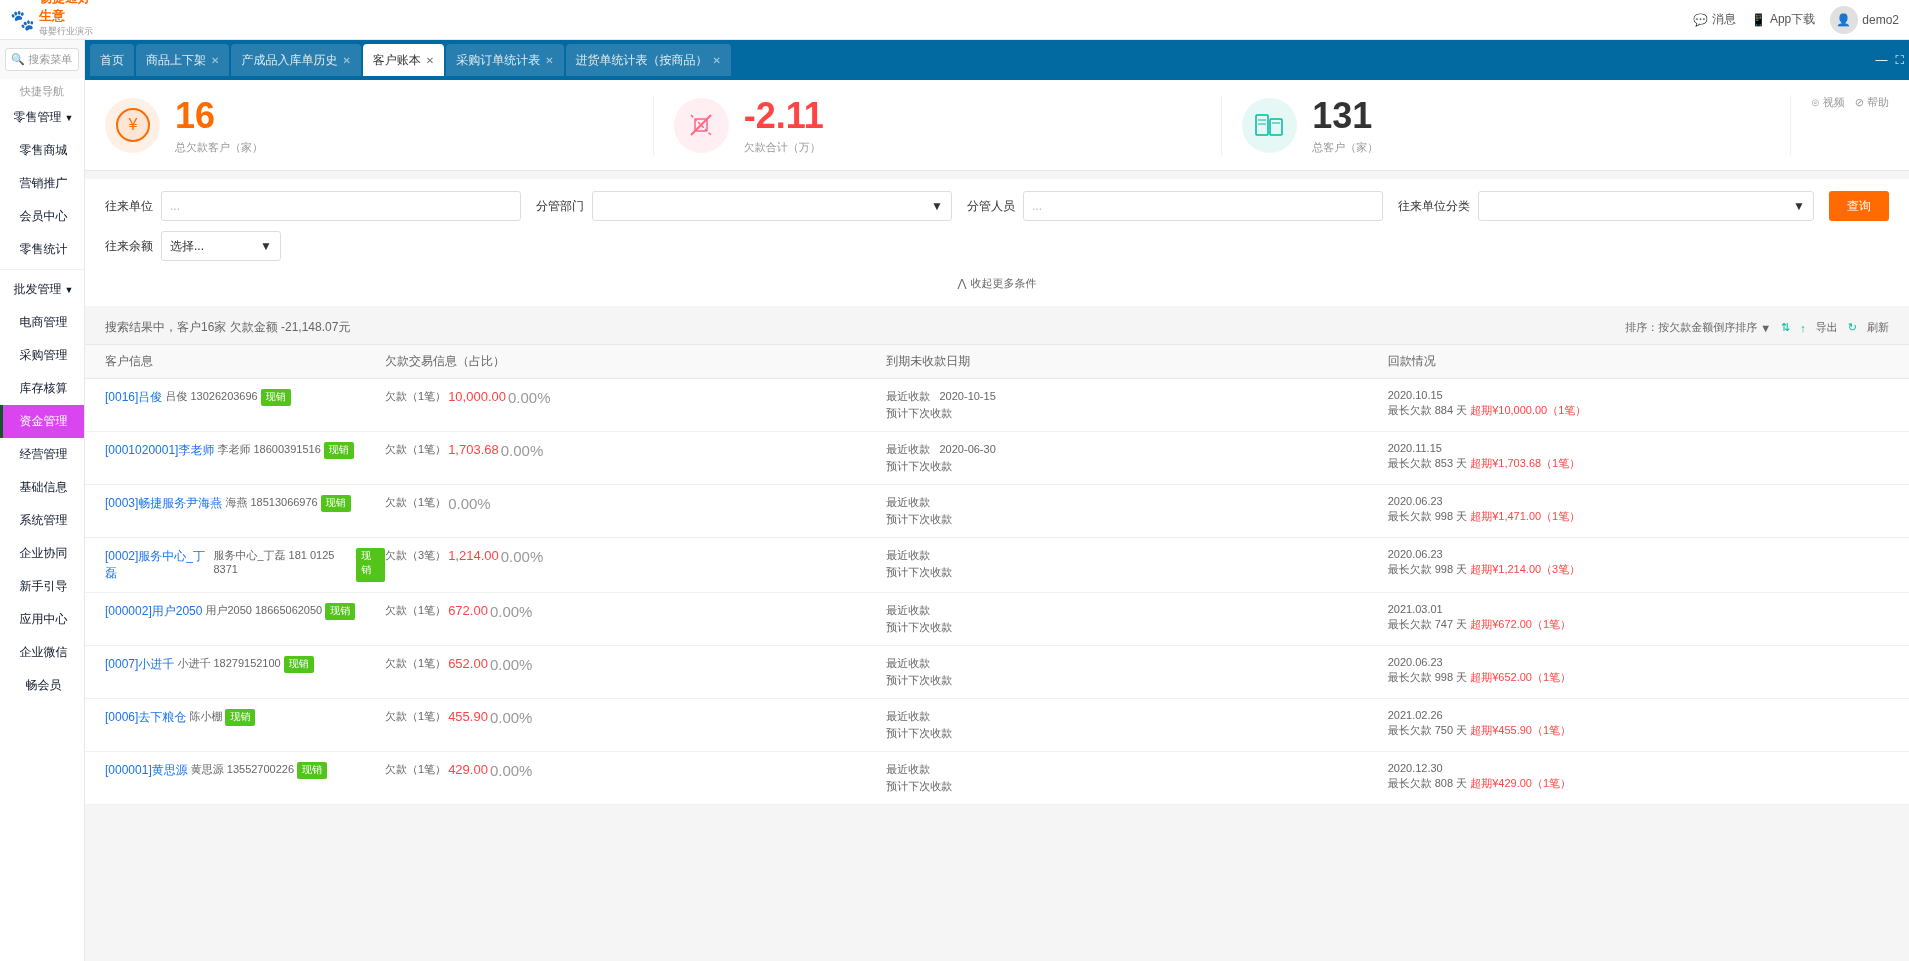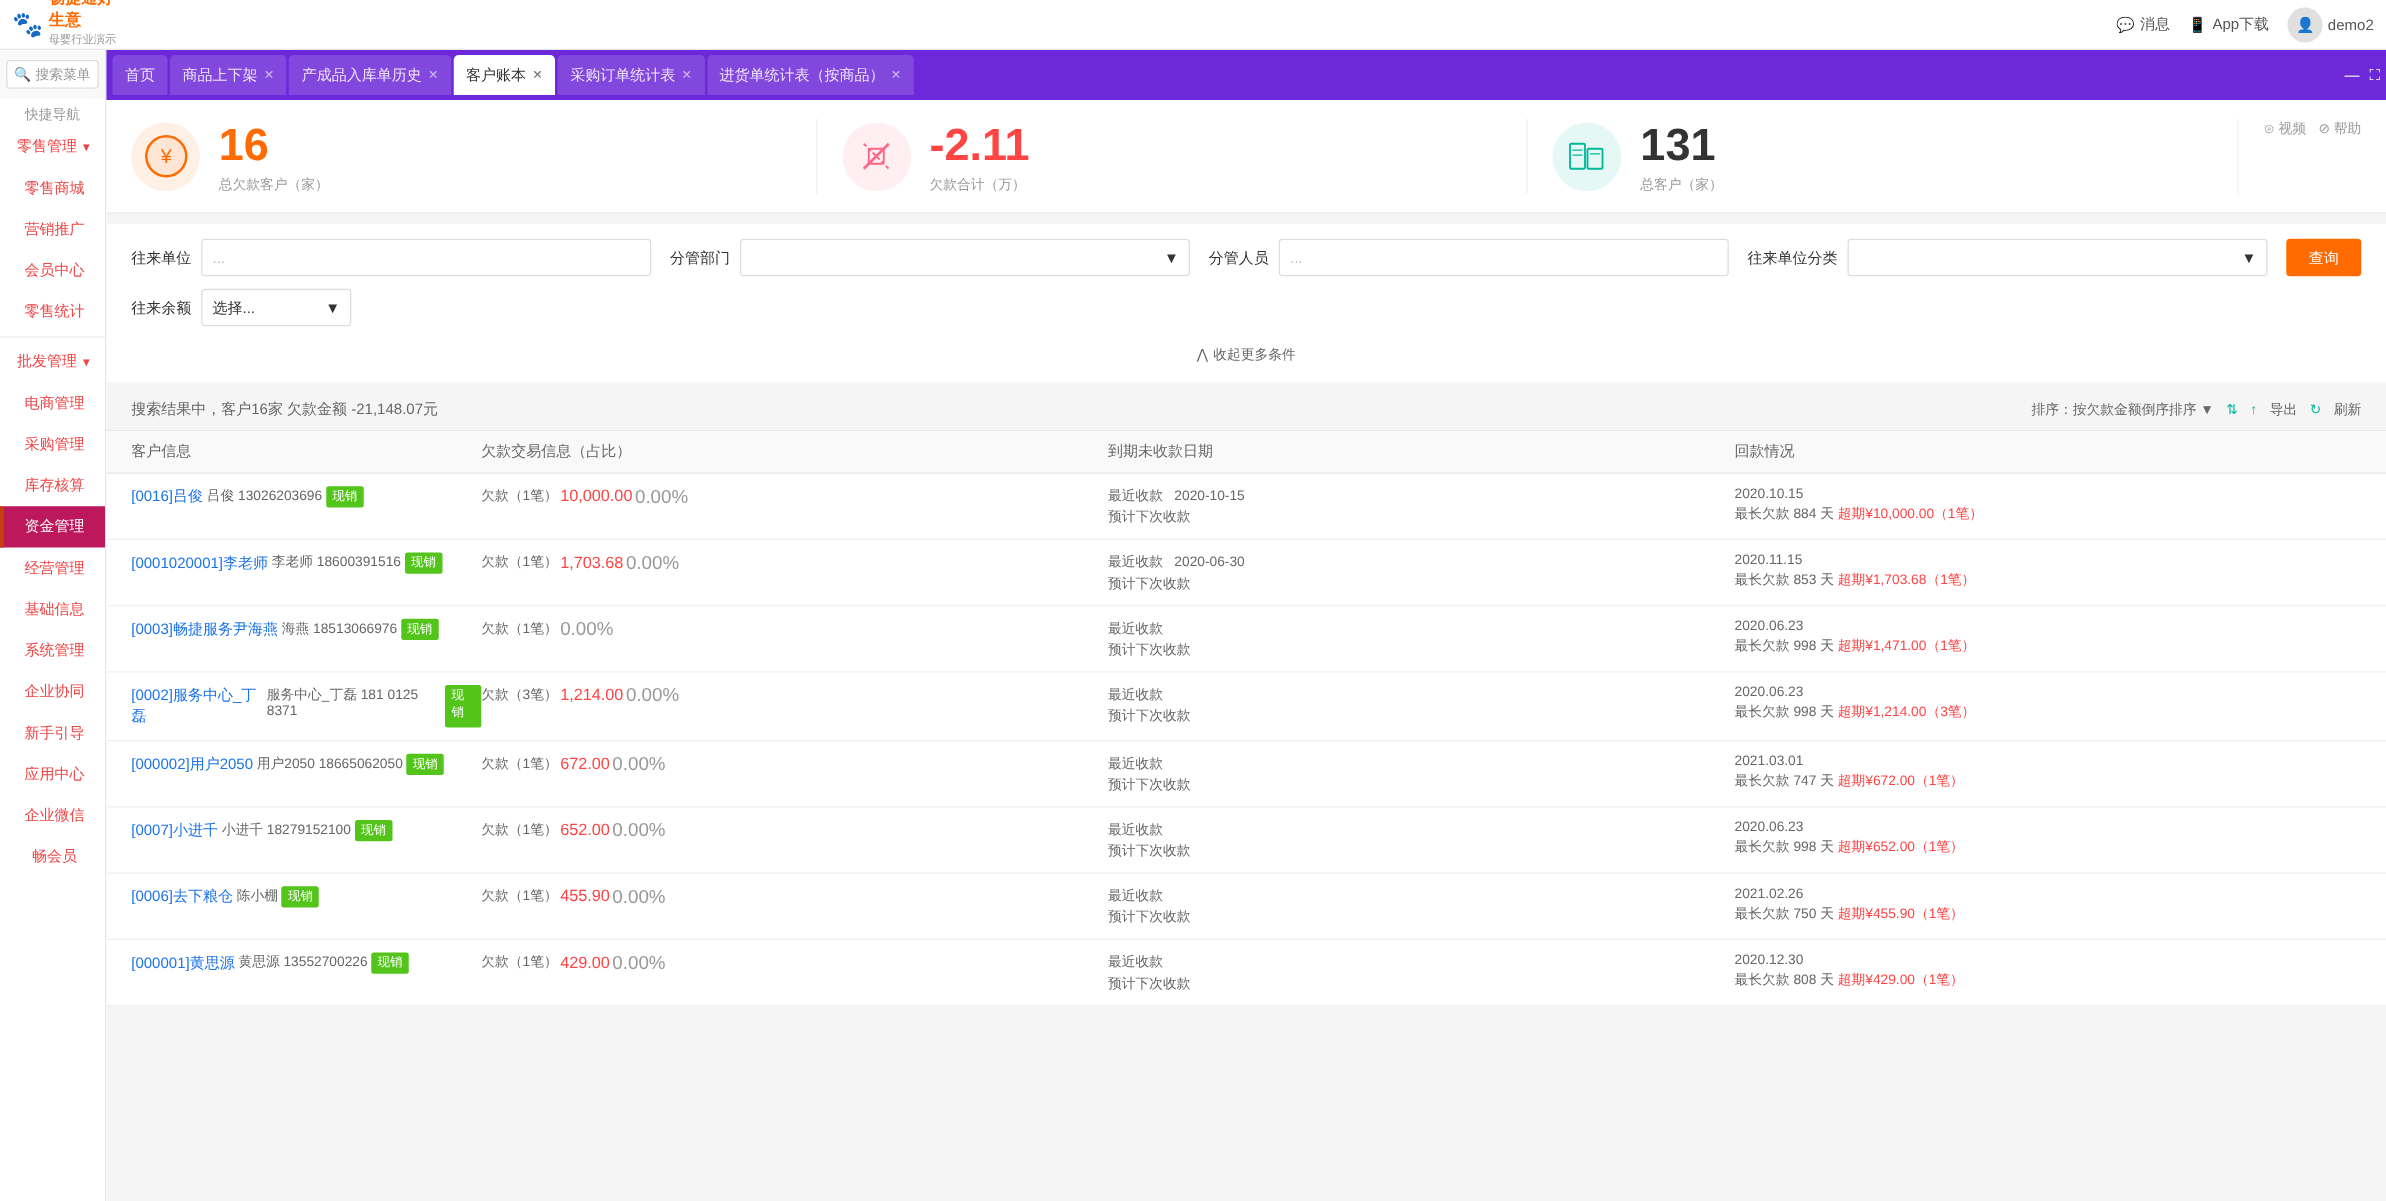--- a/index.html
+++ b/index.html
@@ -15,27 +15,27 @@
     .avatar { width: 28px; height: 28px; background: #e0e0e0; border-radius: 50%; overflow: hidden; display: flex; align-items: center; justify-content: center; }
 
     
     .main-layout { display: flex; flex: 1; overflow: hidden; }
 
     
     .sidebar { width: 85px; background: #fff; border-right: 1px solid #e8e8e8; display: flex; flex-direction: column; flex-shrink: 0; overflow-y: auto; }
     .sidebar-search { padding: 8px 5px; background: #f9f9f9; }
     .sidebar-search-box { width: 100%; background: #fff; border: 1px solid #ddd; border-radius: 3px; padding: 3px 5px; font-size: 11px; color: #999; cursor: pointer; text-align: center; }
     .sidebar-nav-label { padding: 5px 8px 2px; font-size: 11px; color: #999; cursor: pointer; text-align: center; }
-    .sidebar-item { padding: 8px 5px; text-align: center; cursor: pointer; font-size: 12px; color: #ef4444; border-left: 3px solid transparent; }
-    .sidebar-item.active { background: #be185d; color: #fff; border-left: 3px solid #c2410c; }
+    .sidebar-item { padding: 8px 5px; text-align: center; cursor: pointer; font-size: 12px; color: #0f172a; border-left: 3px solid transparent; }
+    .sidebar-item.active { background: #d946ef; color: #fff; border-left: 3px solid #14532d; }
     .sidebar-item.has-arrow { display: flex; align-items: center; justify-content: center; gap: 3px; }
     .sidebar-divider { height: 1px; background: #f0f0f0; margin: 3px 0; }
 
     
-    .tab-bar { height: 40px; background: #6d28d9; display: flex; align-items: center; padding: 0 5px; flex-shrink: 0; overflow: hidden; }
+    .tab-bar { height: 40px; background: #0369a1; display: flex; align-items: center; padding: 0 5px; flex-shrink: 0; overflow: hidden; }
     .tab-item { display: flex; align-items: center; height: 32px; padding: 0 10px; margin-right: 2px; border-radius: 4px 4px 0 0; cursor: pointer; font-size: 12px; color: rgba(255,255,255,0.85); background: rgba(255,255,255,0.15); gap: 5px; white-space: nowrap; flex-shrink: 0; }
     .tab-item.active { background: #fff; color: #333; }
     .tab-close { font-size: 10px; color: inherit; opacity: 0.7; }
     .tab-actions { margin-left: auto; display: flex; align-items: center; gap: 8px; color: #fff; font-size: 14px; cursor: pointer; }
 
     
     .content-area { flex: 1; overflow-y: auto; background: #f5f5f5; }
 
     
     .stats-row { display: flex; background: #fff; margin-bottom: 8px; padding: 15px 20px; gap: 20px; border-bottom: 1px solid #e8e8e8; }

